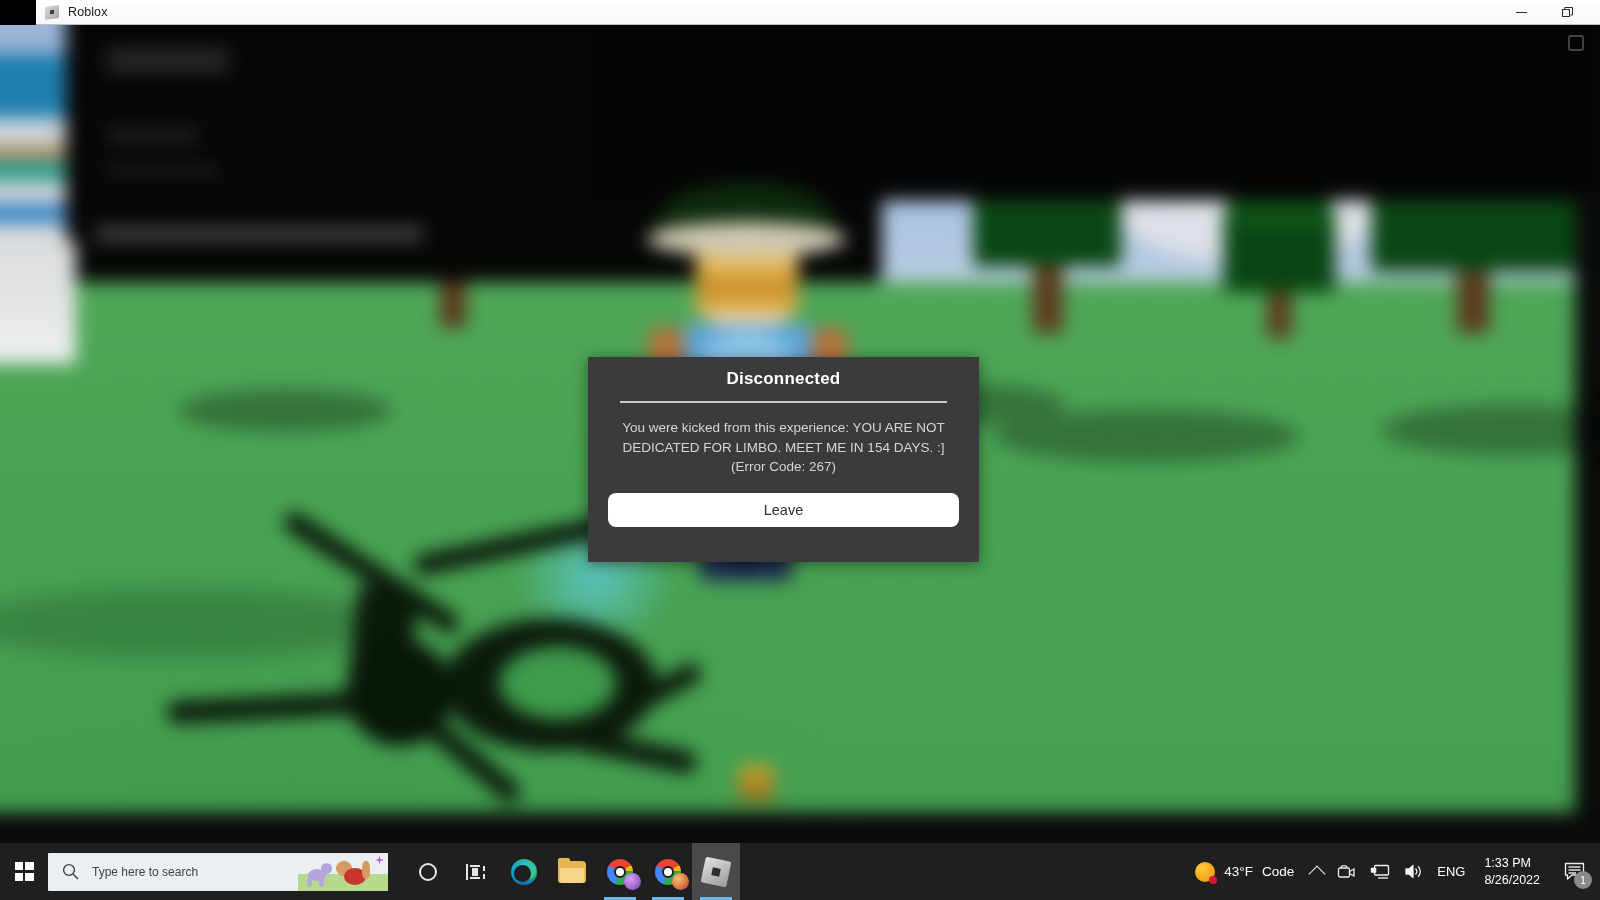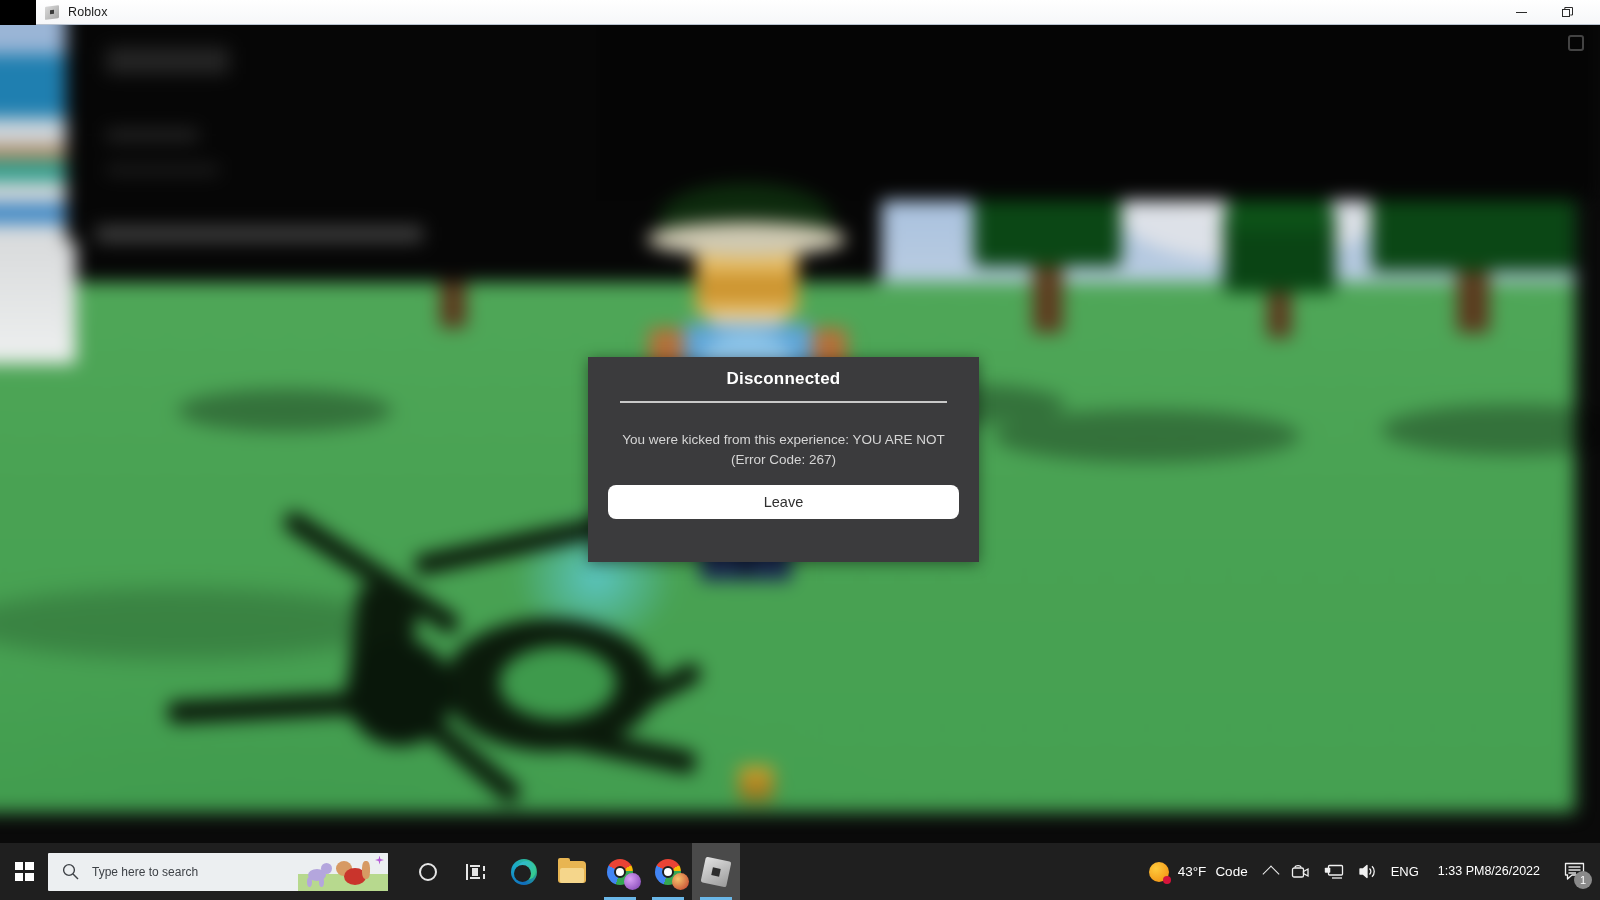--- a/index.html
+++ b/index.html
@@ -264,21 +264,21 @@
     display:flex; flex-direction:column; align-items:center;
   }
   #dialog .dlg-title{
     margin-top:12px;
     font-size:17px; font-weight:bold; color:#fff; letter-spacing:.2px;
   }
   #dialog .dlg-sep{
     margin-top:12px; width:327px; height:2px; background:#c9c9c9;
   }
   #dialog .dlg-msg{
-    margin-top:27px; width:352px; text-align:center;
+    margin-top:15px; width:352px; text-align:center;
     font-size:13.5px; line-height:19.7px; color:#d5d5d5;
   }
   #dialog .dlg-btn{
     margin-top:16px; width:351px; height:34px;
     background:#ffffff; border:none; border-radius:8px;
     font-family:"Liberation Sans", sans-serif;
     font-size:14.5px; color:#2f2f2f; cursor:pointer;
   }
 
   
@@ -382,21 +382,21 @@
   .tray-item{ display:flex; align-items:center; justify-content:center; height:50px;
     color:#f0f0f0; font-size:13px; padding:0 7px; }
   #weather{ display:flex; align-items:center; gap:9px; padding:0 10px 0 14px; height:57px; }
   .sun{ width:20px; height:20px; border-radius:50%;
     background:radial-gradient(circle at 35% 32%, #ffcb3d, #f08a0c); position:relative; }
   .sun:after{ content:""; position:absolute; right:-2px; bottom:-2px; width:8px; height:8px;
     border-radius:50%; background:#d6143c; }
   .wtxt{ font-size:13.5px; color:#fff; }
   .chev{ width:12px; height:12px; border-left:1.7px solid #eee; border-top:1.7px solid #eee;
     transform:rotate(45deg); margin-top:4px; }
-  #clock{ display:flex; flex-direction:row; align-items:center; justify-content:center;
+  #clock{ display:flex; flex-direction:column; align-items:flex-start; justify-content:center;
     height:57px; padding:12px 12px; line-height:17px; }
   #clock div{ font-size:12.5px; color:#fff; }
   #notif{ width:44px; height:57px; display:flex; align-items:center; justify-content:center;
     position:relative; }
   .nbadge{
     position:absolute; right:4px; bottom:11px; width:18px; height:18px; border-radius:50%;
     background:#8a8a8a; color:#fff; font-size:11px;
     display:flex; align-items:center; justify-content:center;
   }
   .lang{ font-size:13px; color:#fff; }
@@ -517,20 +517,21 @@
 
     <div id="item"></div>
   </div>
   <div id="hud-dot"></div>
 
   <div id="dialog">
     <div class="dlg-title">Disconnected</div>
     <div class="dlg-sep"></div>
     <div class="dlg-msg">
       <div>You were kicked from this experience: YOU ARE NOT</div>
+      <div>DEDICATED FOR LIMBO. MEET ME IN 154 DAYS. :]</div>
       <div>(Error Code: 267)</div>
     </div>
     <button class="dlg-btn">Leave</button>
   </div>
 </div>
 
 <div id="taskbar">
 
   <div id="start">
     <div class="winlogo">

